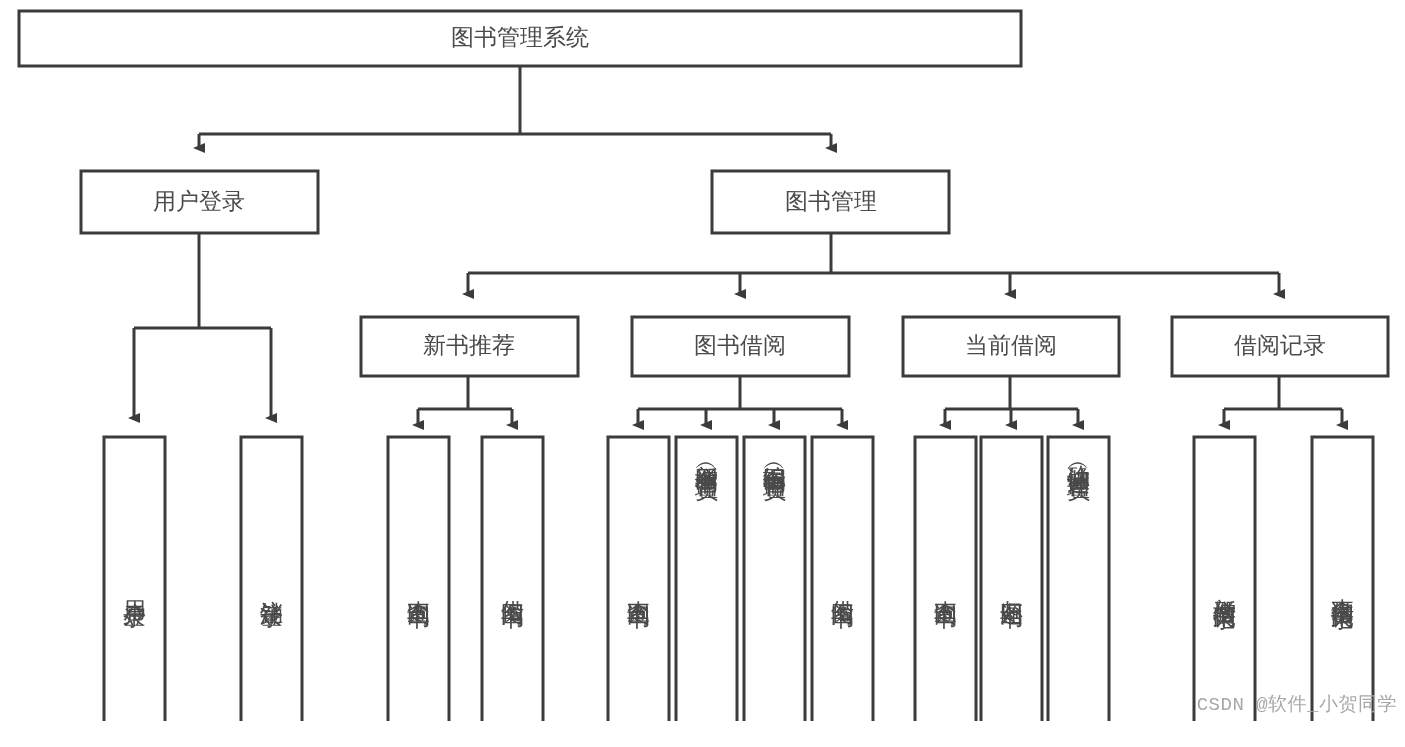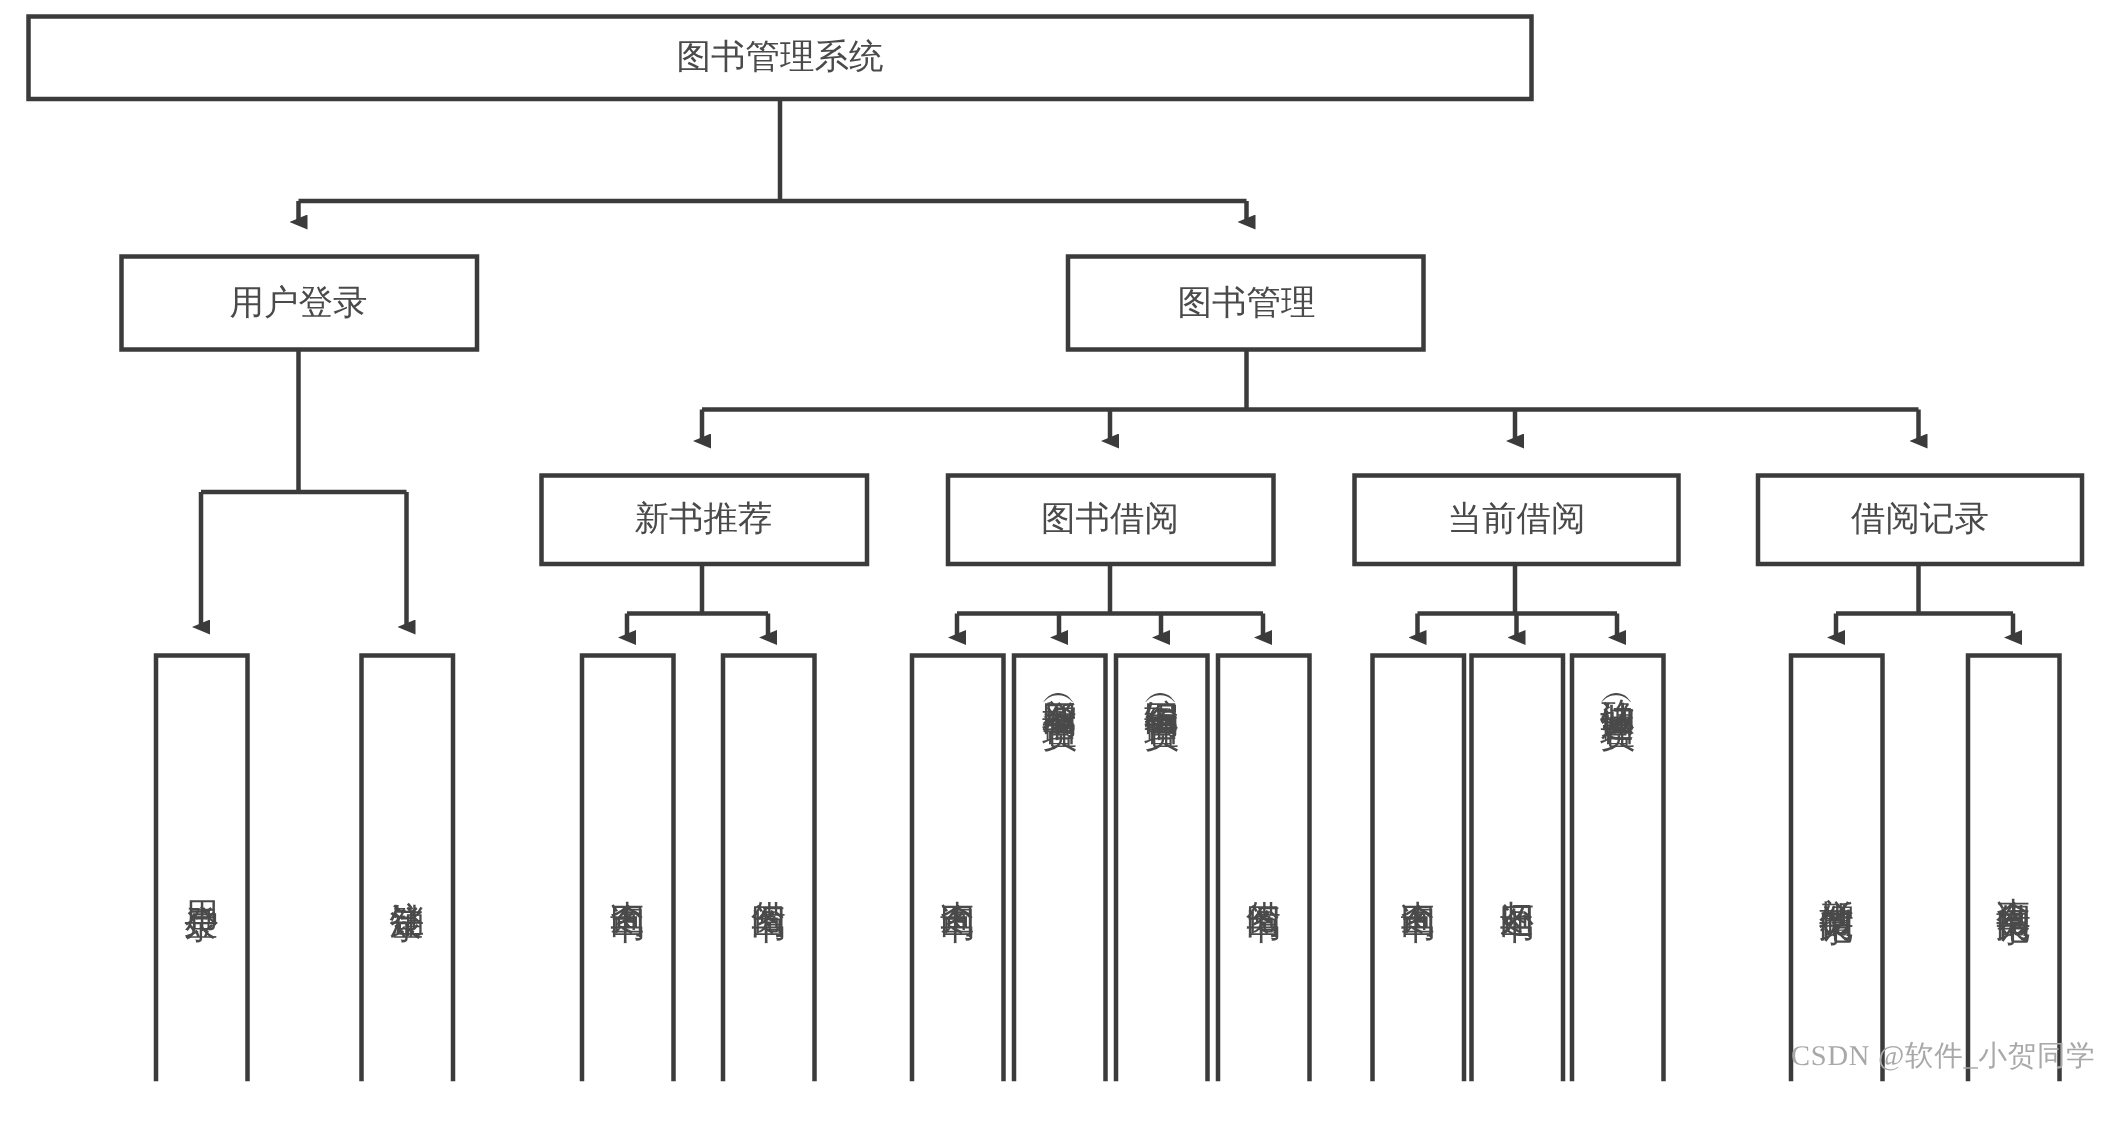--- a/index.html
+++ b/index.html
@@ -66,21 +66,21 @@
     line-height: 1.08;
     letter-spacing: 2px;
     color: #4a4a4a;
     white-space: nowrap;
     text-align: center;
   }
   .watermark {
     position: absolute;
     right: 8px;
     bottom: 4px;
-    font-family: Liberation Serif, serif;
+    font-family: Liberation Mono, monospace;
     font-size: 19px;
     color: #a8a8a8;
     letter-spacing: 0.5px;
     white-space: nowrap;
   }
 </style>
 </head>
 <body>
 
 <div id="diagram-root">

